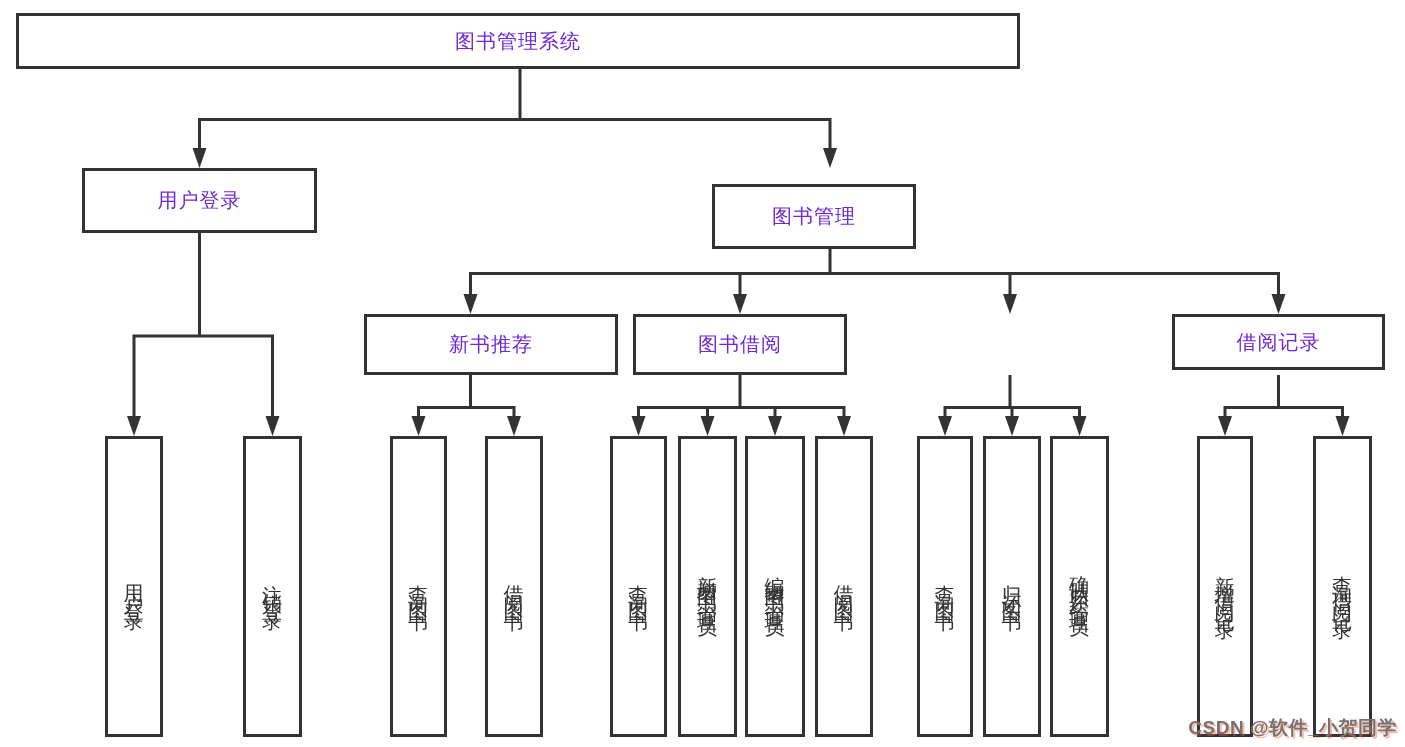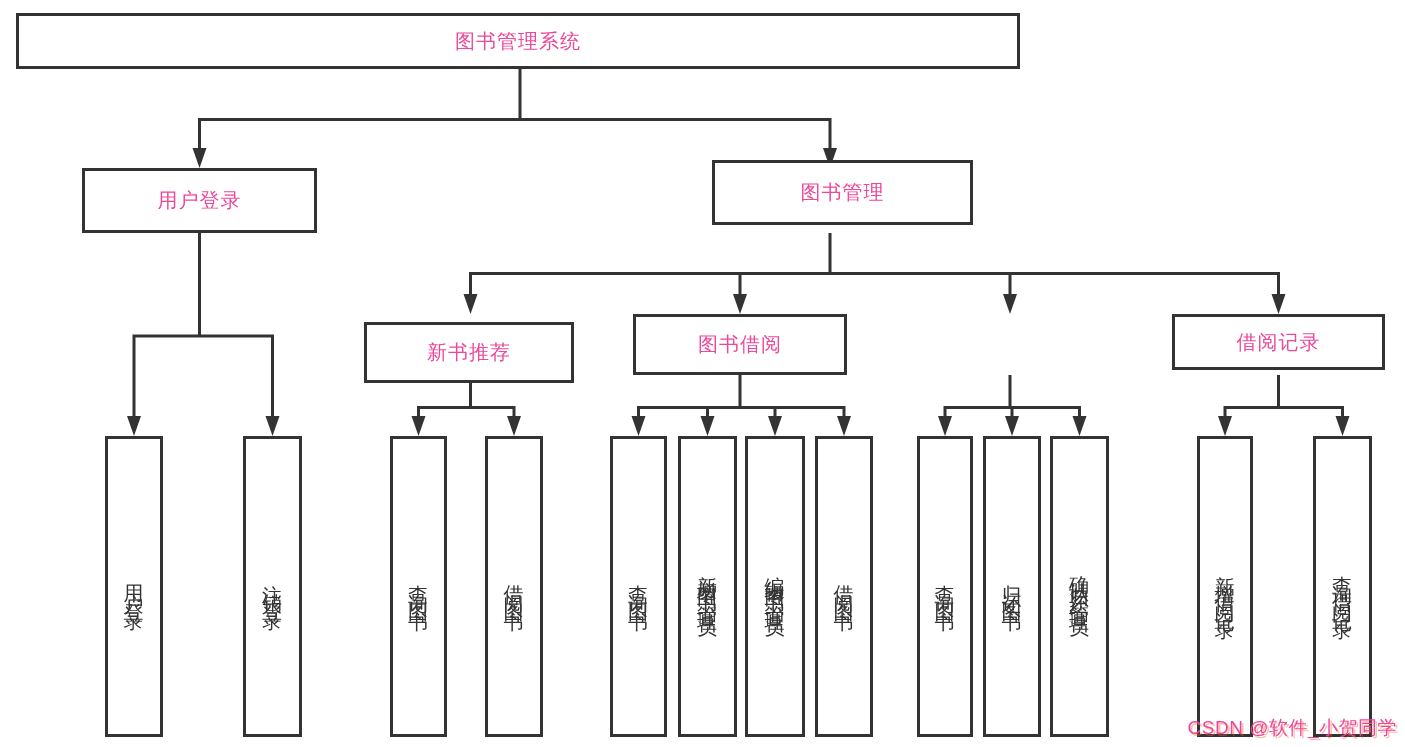--- a/index.html
+++ b/index.html
@@ -30,40 +30,41 @@
     display: flex;
     align-items: center;
     justify-content: center;
     color: #333333;
     z-index: 2;
   }
   .hlabel {
     font-size: 20px;
     letter-spacing: 1px;
     white-space: nowrap;
-    color: #ec4899;
+    color: #6d28d9;
   }
   .vlabel {
     writing-mode: vertical-rl;
     font-size: 20px;
     letter-spacing: 9px;
     line-height: 1;
     color: #333333;
     white-space: nowrap;
   }
   .watermark {
     position: absolute;
     right: 8px;
     bottom: 6px;
     z-index: 3;
     font-size: 19px;
     letter-spacing: 0.5px;
-    color: #ec4899;
+    color: #737373;
     text-shadow: 2px 2px 0 rgba(252, 85, 49, 0.40);
     white-space: nowrap;
+    font-weight: bold;
   }
 </style>
 </head>
 <body>
 
 <div class="canvas">
 
   <svg class="connectors" viewBox="0 0 1405 747" xmlns="http://www.w3.org/2000/svg">
     <g stroke="#333333" stroke-width="3" fill="none">
 
@@ -104,25 +105,25 @@
     </g>
   </svg>
 
   <div class="box" style="left:16px; top:13px; width:1004px; height:56px;">
     <span class="hlabel">图书管理系统</span>
   </div>
 
   <div class="box" style="left:82px; top:168px; width:235px; height:65px;">
     <span class="hlabel">用户登录</span>
   </div>
-  <div class="box" style="left:712px; top:160px; width:261px; height:65px;">
+  <div class="box" style="left:712px; top:184px; width:204px; height:65px;">
     <span class="hlabel">图书管理</span>
   </div>
 
-  <div class="box" style="left:364px; top:314px; width:210px; height:61px;margin-top:8px;">
+  <div class="box" style="left:364px; top:314px; width:254px; height:61px;">
     <span class="hlabel">新书推荐</span>
   </div>
   <div class="box" style="left:633px; top:314px; width:214px; height:61px;text-align:right;">
     <span class="hlabel">图书借阅</span>
   </div>
   <div class="box" style="left:1172px; top:314px; width:213px; height:56px;">
     <span class="hlabel">借阅记录</span>
   </div>
 
   <div class="box" style="left:105px; top:436px; width:58px; height:301px;">

